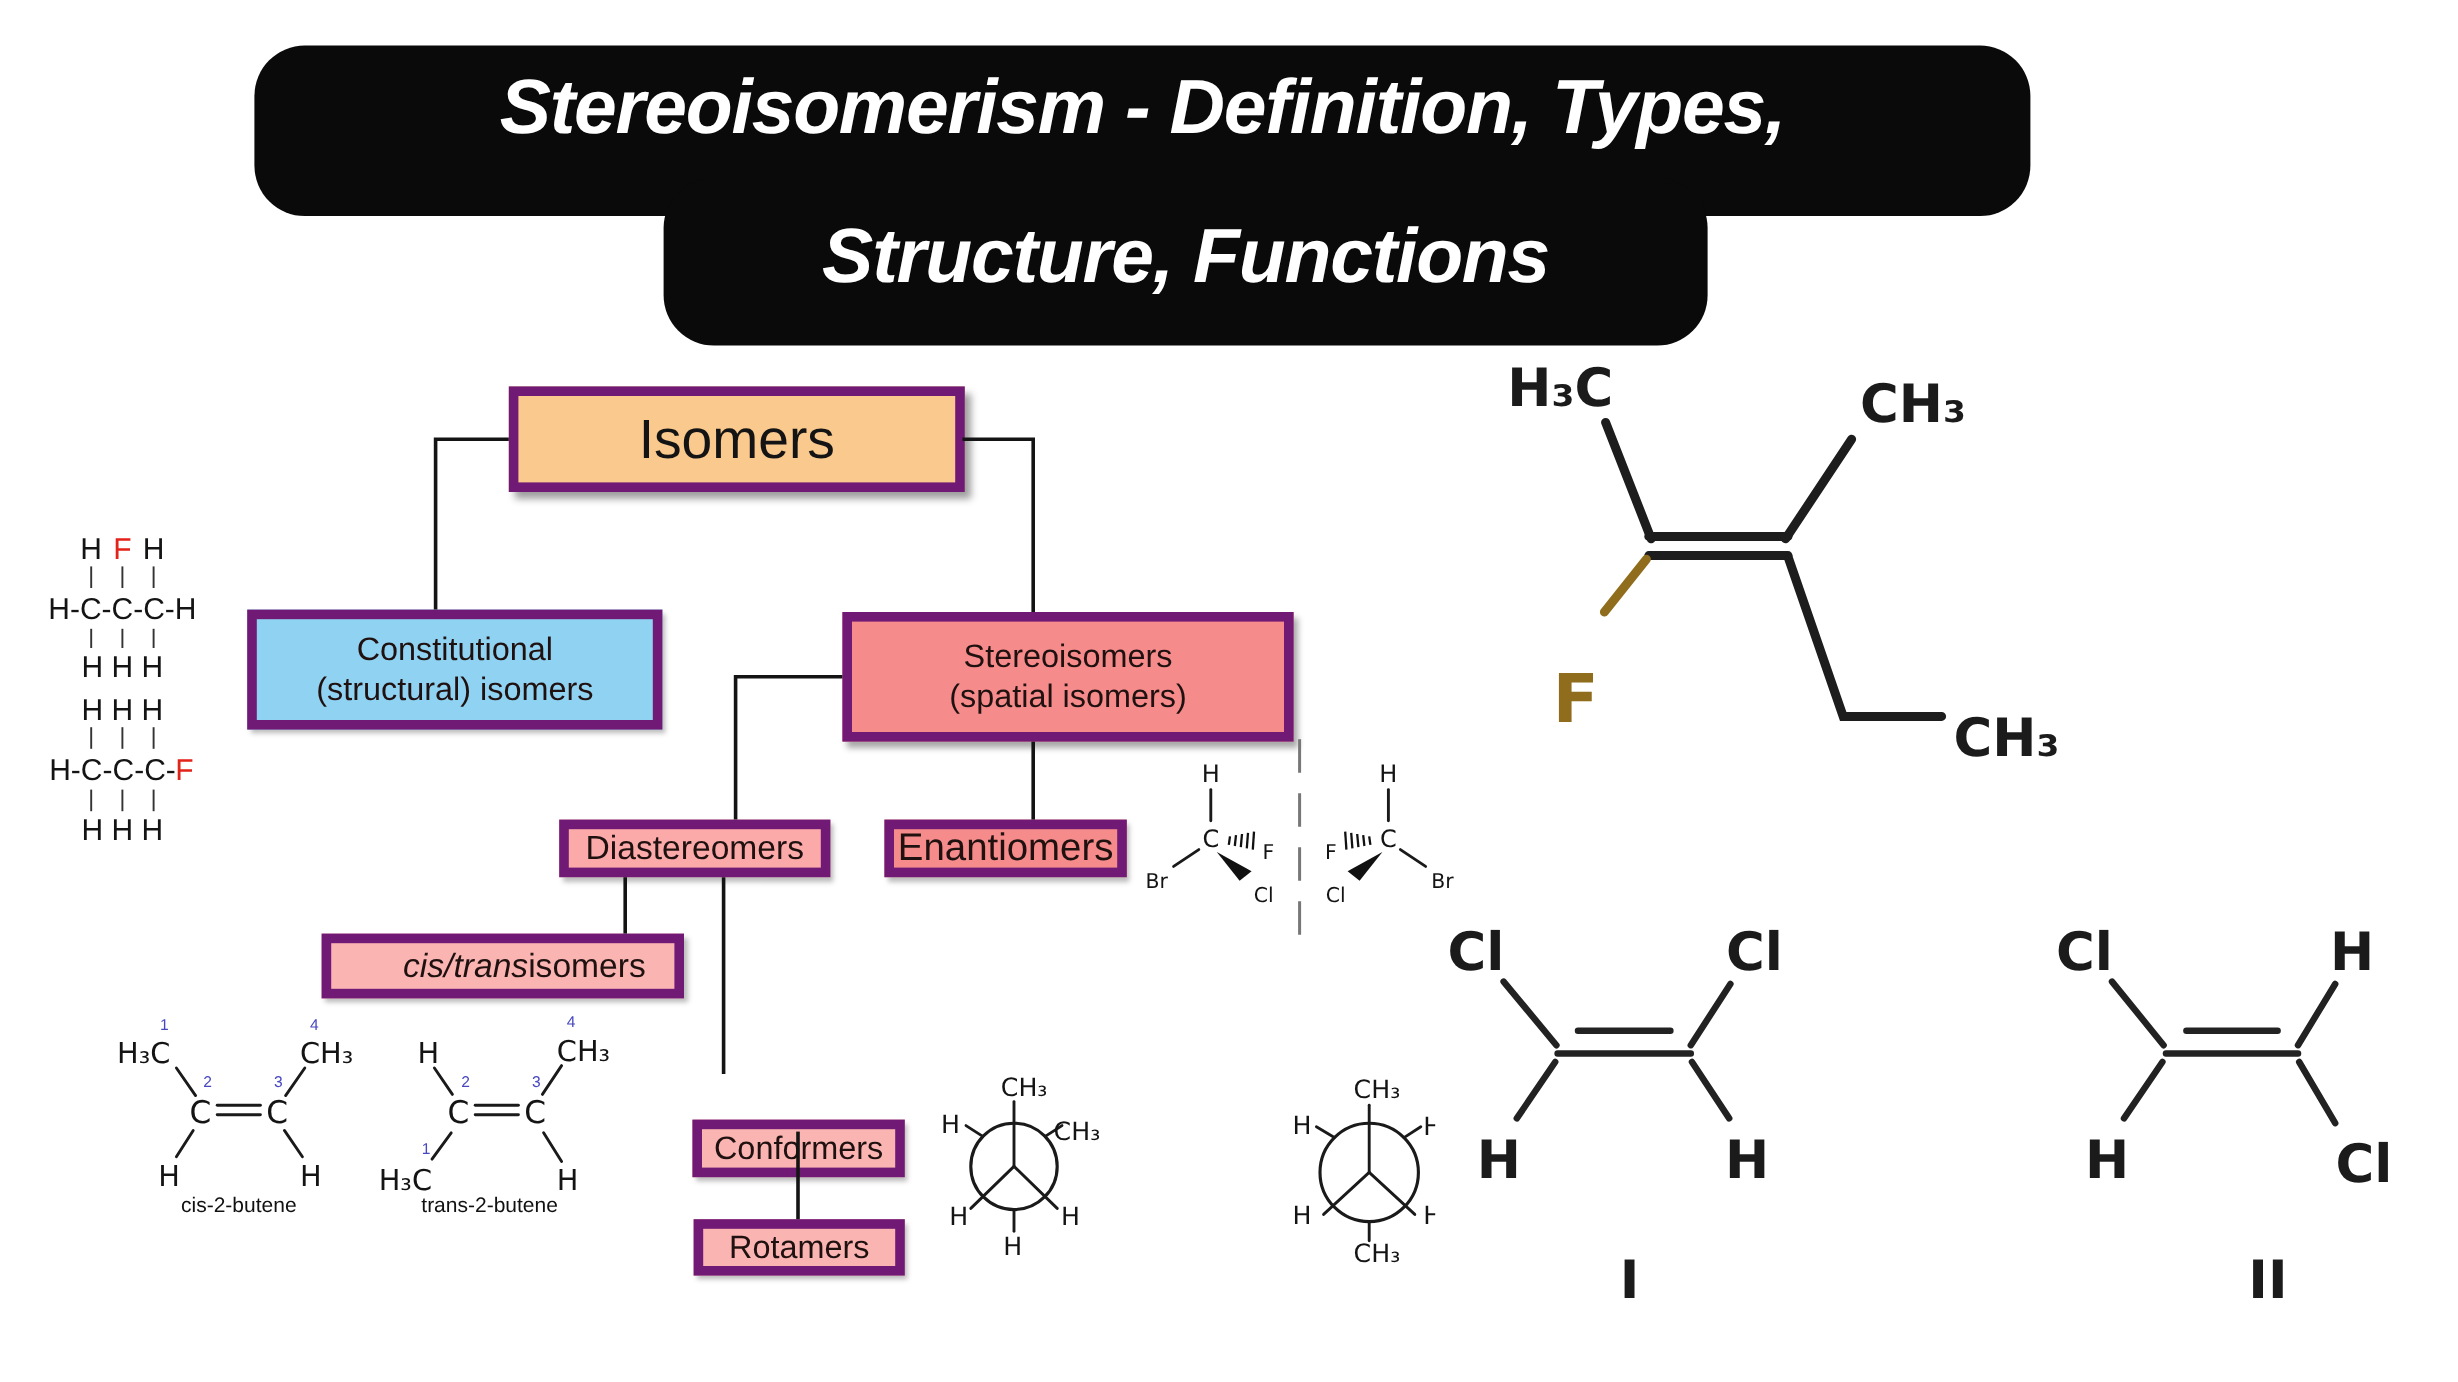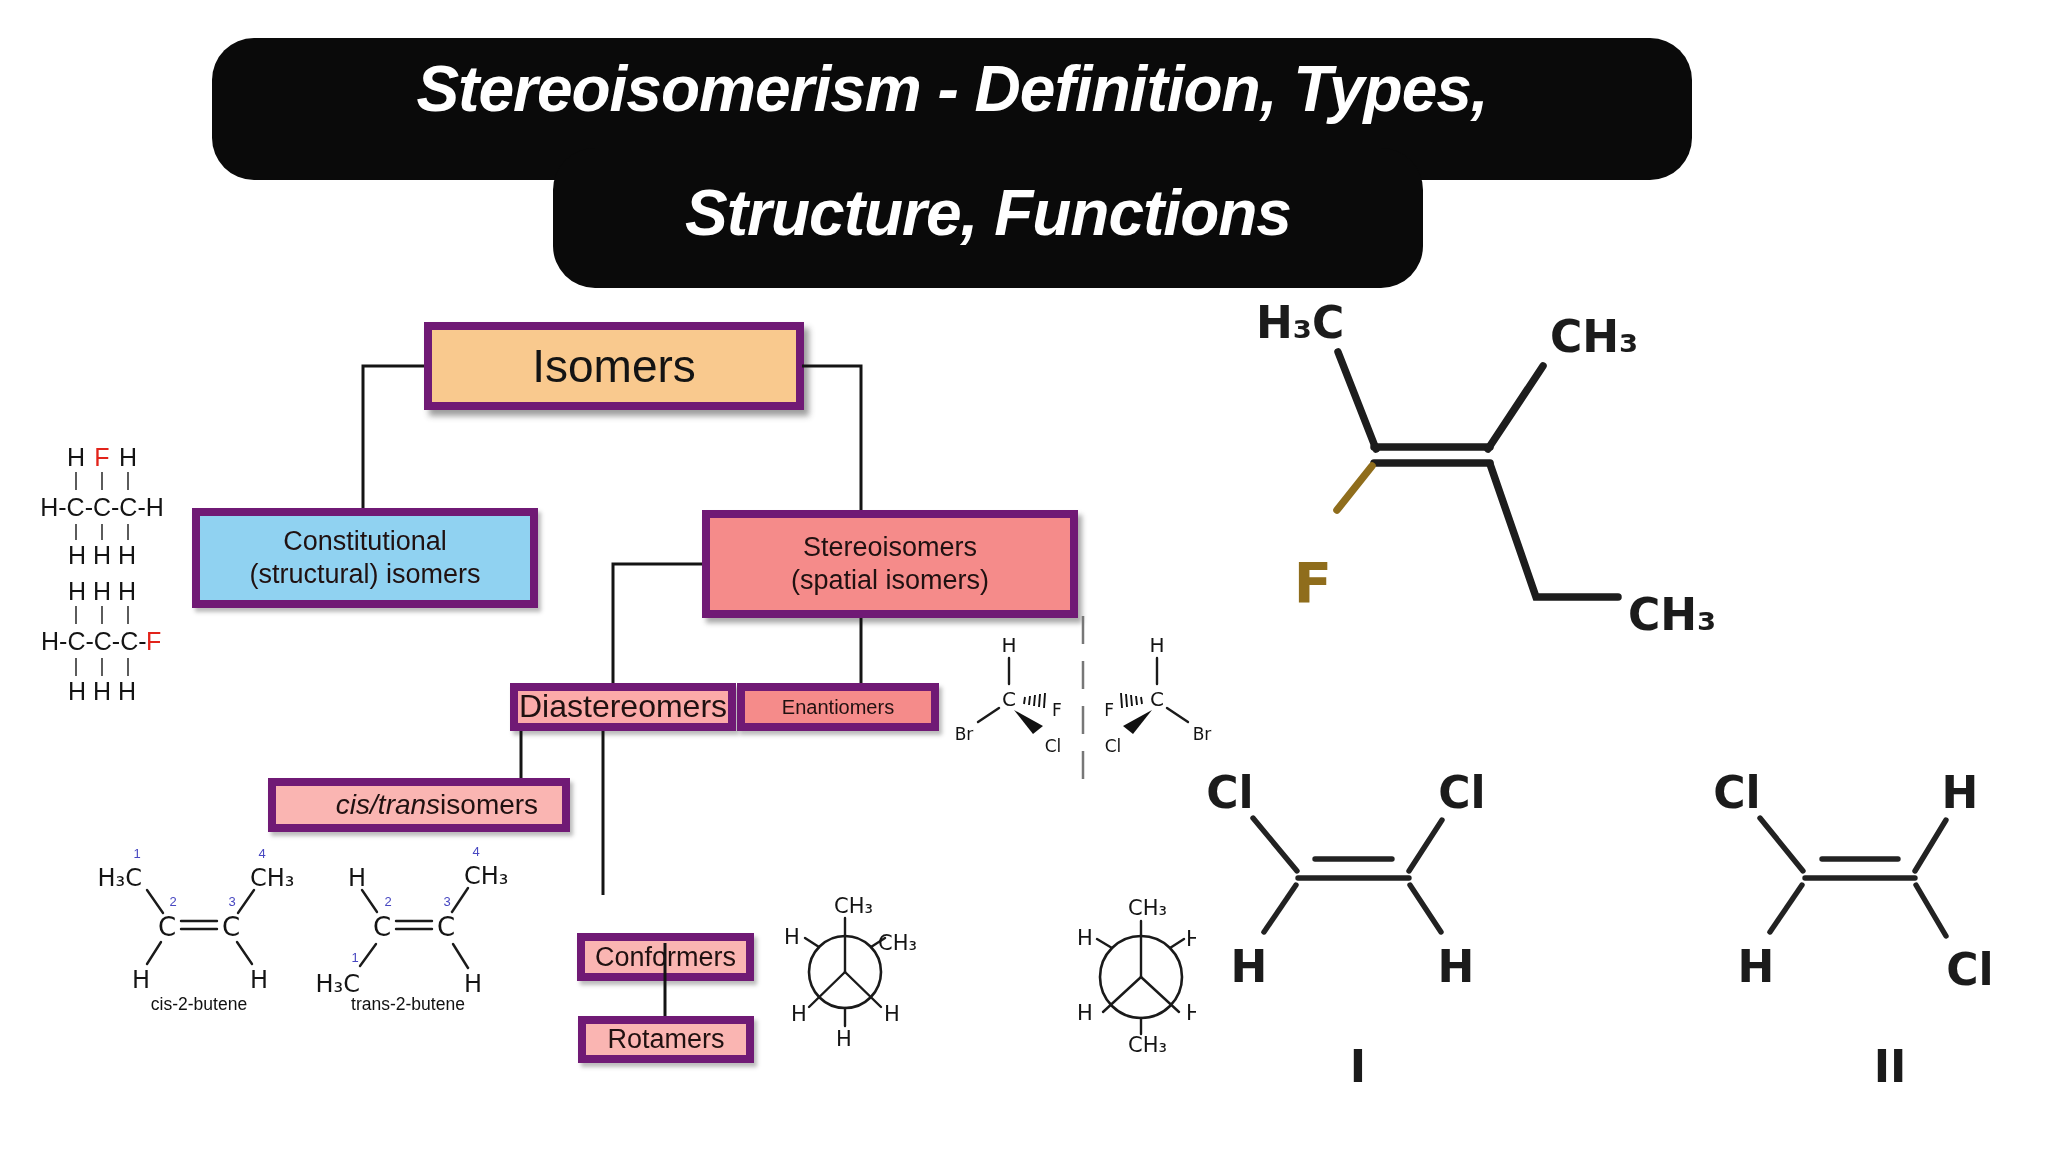--- a/index.html
+++ b/index.html
@@ -9,24 +9,24 @@
   .banner{position:absolute;background:#0a0a0a;border-radius:42px;}
   .banner-text{position:absolute;color:#fff;font-weight:bold;text-align:center;
                font-family:"Liberation Sans",sans-serif;letter-spacing:-1px;font-style:italic;}
   
   .node{position:absolute;box-sizing:border-box;border:8px solid #701a75;
         display:flex;flex-direction:column;align-items:center;justify-content:center;
         text-align:left;color:#201111;line-height:1.22;
         box-shadow:3px 4px 4px rgba(60,60,60,.35);}
   #n-isomers{background:var(--c_isomers);font-size:46px;color:#141414;
              box-shadow:5px 6px 6px rgba(40,40,40,.45);}
-  #n-constitutional{background:var(--c_blue);font-size:27px;}
+  #n-constitutional{background:var(--c_blue);font-size:27px;margin-left:14px;}
   #n-stereo{background:var(--c_stereo);font-size:27px;box-shadow:4px 5px 5px rgba(40,40,40,.4);}
-  #n-dia{background:var(--c_dia);font-size:32px;margin-left:44px;}
-  #n-enan{background:var(--c_stereo);font-size:20px;}
+  #n-dia{background:var(--c_dia);font-size:28px;}
+  #n-enan{background:var(--c_stereo);font-size:32px;}
   #n-cistrans{background:var(--c_pink);font-size:28px;flex-direction:row;}
   #n-conf,#n-rot{background:var(--c_pink);font-size:27px;}
   .it{font-style:italic;margin-left:36px;}
   
   svg{position:absolute;left:0;top:0;}
   .cn{fill:none;stroke:#141414;stroke-width:3;}
   .b2{stroke:#1a1a1a;stroke-width:2.4;stroke-linecap:round;fill:none;}
   .b5{stroke:#222;stroke-width:5.4;stroke-linecap:round;fill:none;}
   .b7{stroke:#1d1d1d;stroke-width:7.5;stroke-linecap:round;fill:none;}
   .gold{stroke:var(--c_fgold);}

